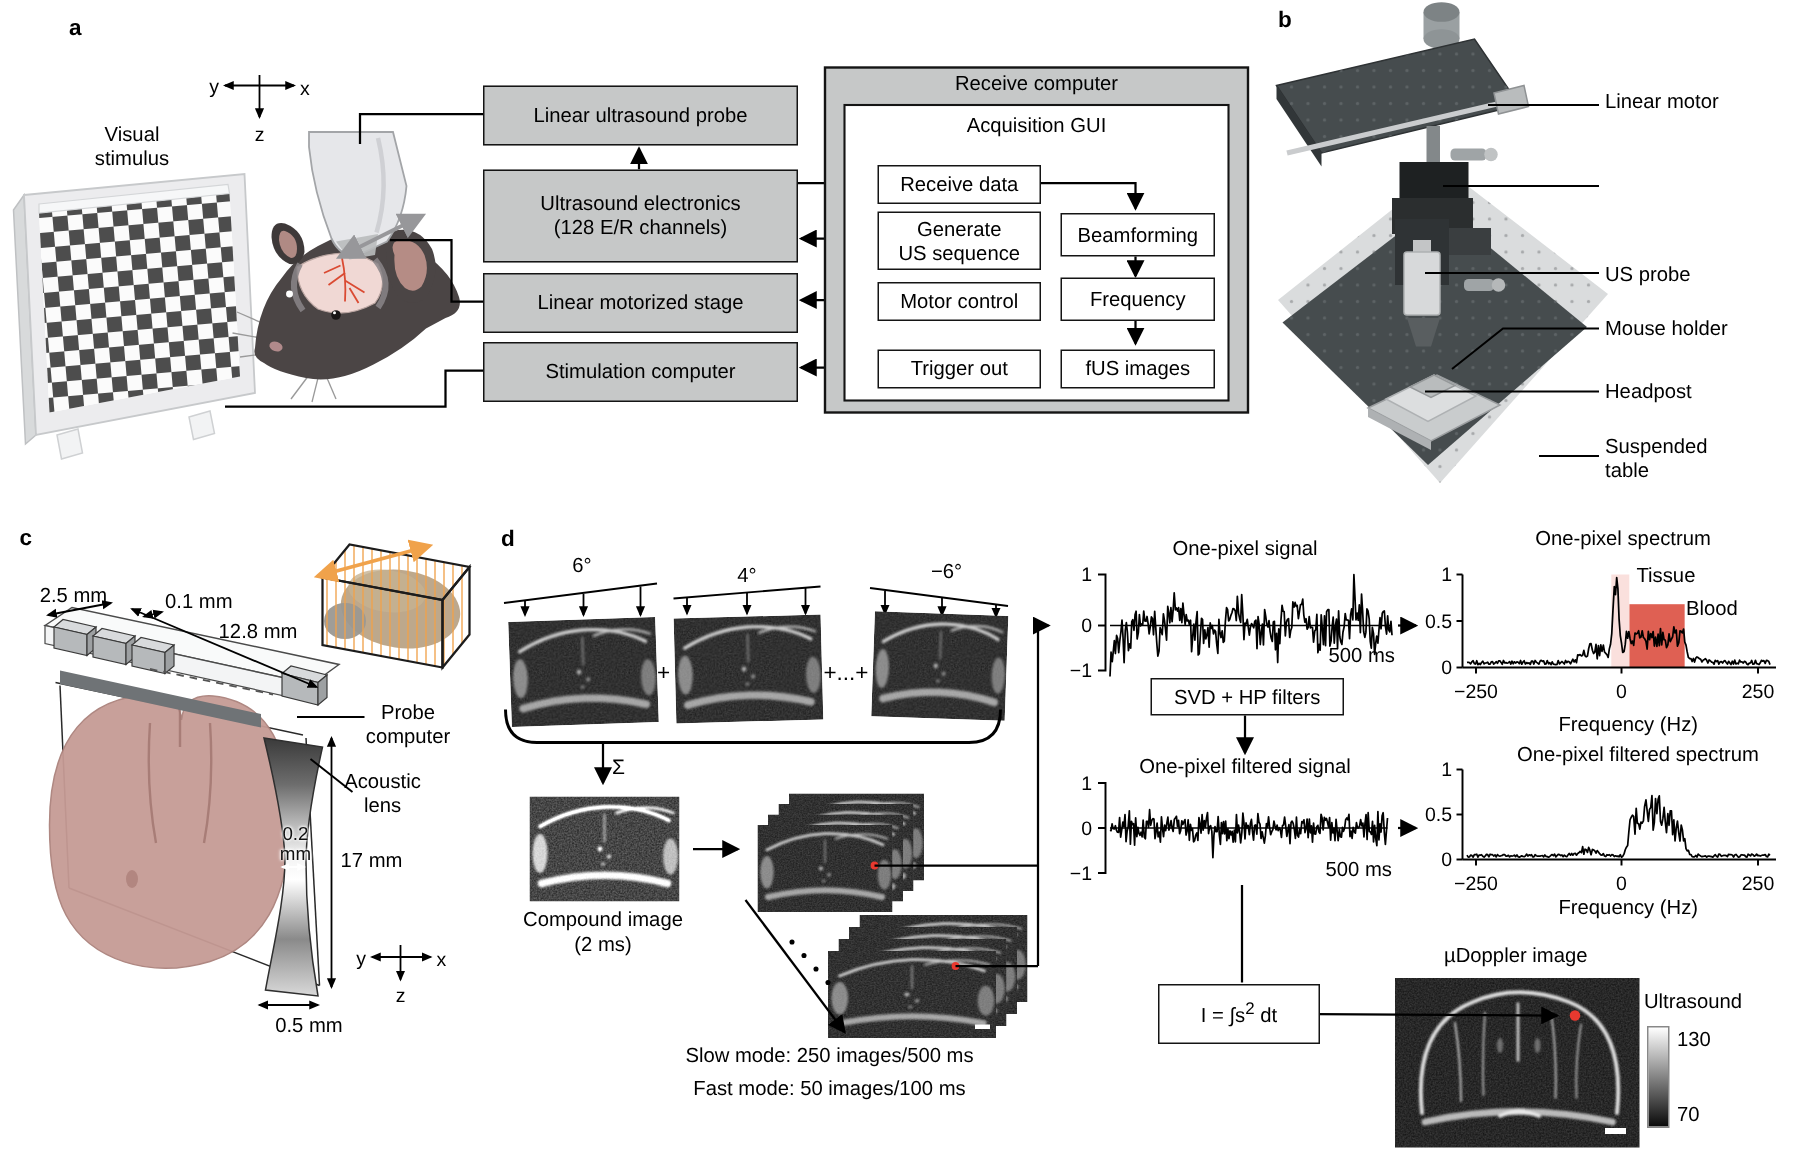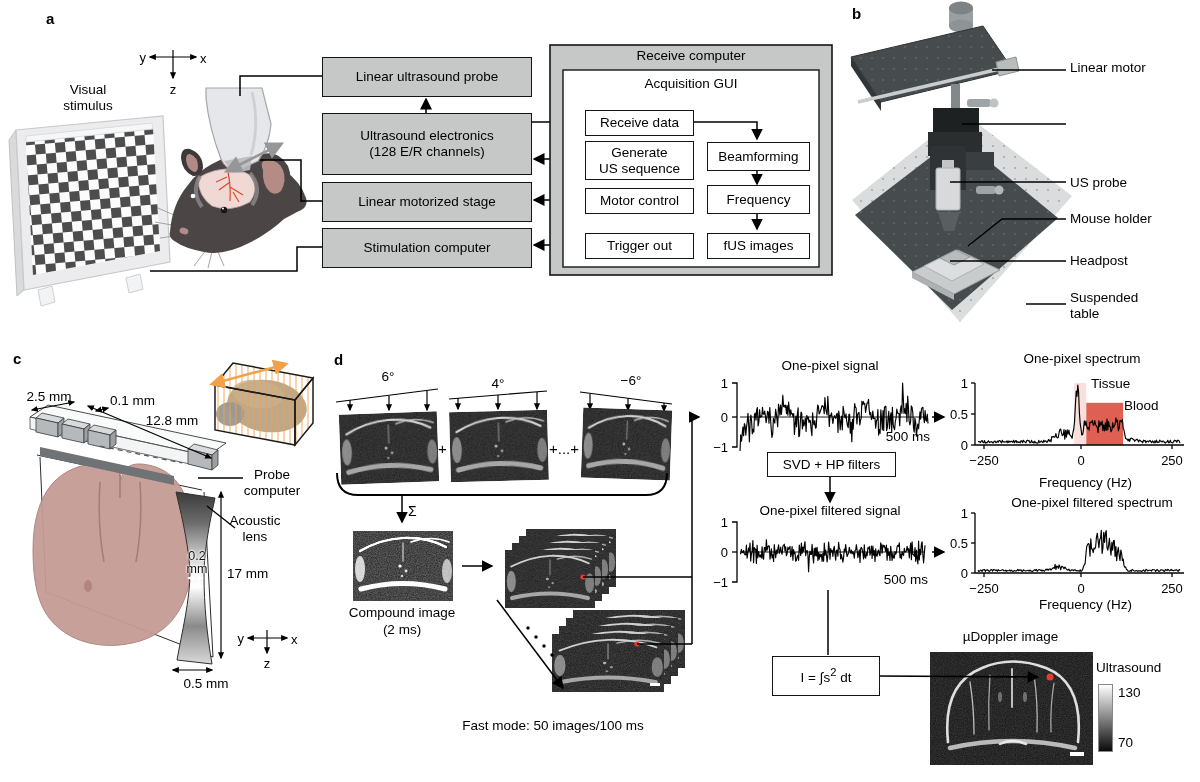--- a/index.html
+++ b/index.html
@@ -523,20 +523,21 @@
 lens</div>
 
 <div class="lbl center" style="left:368px;top:369px;width:40px">6°</div>
 <div class="lbl center" style="left:478px;top:376px;width:40px">4°</div>
 <div class="lbl center" style="left:606px;top:373px;width:50px">−6°</div>
 <div class="lbl" style="left:438px;top:440px;font-size:15px">+</div>
 <div class="lbl center" style="left:544px;top:440px;width:40px;font-size:15px">+...+</div>
 <div class="lbl" style="left:408px;top:503px;font-size:14px">Σ</div>
 <div class="lbl center" style="left:340px;top:605px;width:124px">Compound image</div>
 <div class="lbl center" style="left:340px;top:622px;width:124px">(2 ms)</div>
+<div class="lbl center" style="left:430px;top:696px;width:246px">Slow mode: 250 images/500 ms</div>
 <div class="lbl center" style="left:430px;top:718px;width:246px">Fast mode: 50 images/100 ms</div>
 <div class="wbox" style="left:767px;top:452px;width:127px;height:23px;border-width:1.6px">SVD + HP filters</div>
 <div class="wbox" style="left:772px;top:656px;width:106px;height:38px;border-width:1.8px">
   <span><span>I = ∫s</span><sup>2</sup><span style=""> dt</span></span>
 </div>
 <div class="lbl center" style="left:735px;top:358px;width:190px">One-pixel signal</div>
 <div class="lbl center" style="left:987px;top:351px;width:190px">One-pixel spectrum</div>
 <div class="lbl center" style="left:730px;top:503px;width:200px">One-pixel filtered signal</div>
 <div class="lbl center" style="left:982px;top:495px;width:220px">One-pixel filtered spectrum</div>
 <div class="lbl center" style="left:1013px;top:475px;width:145px">Frequency (Hz)</div>

